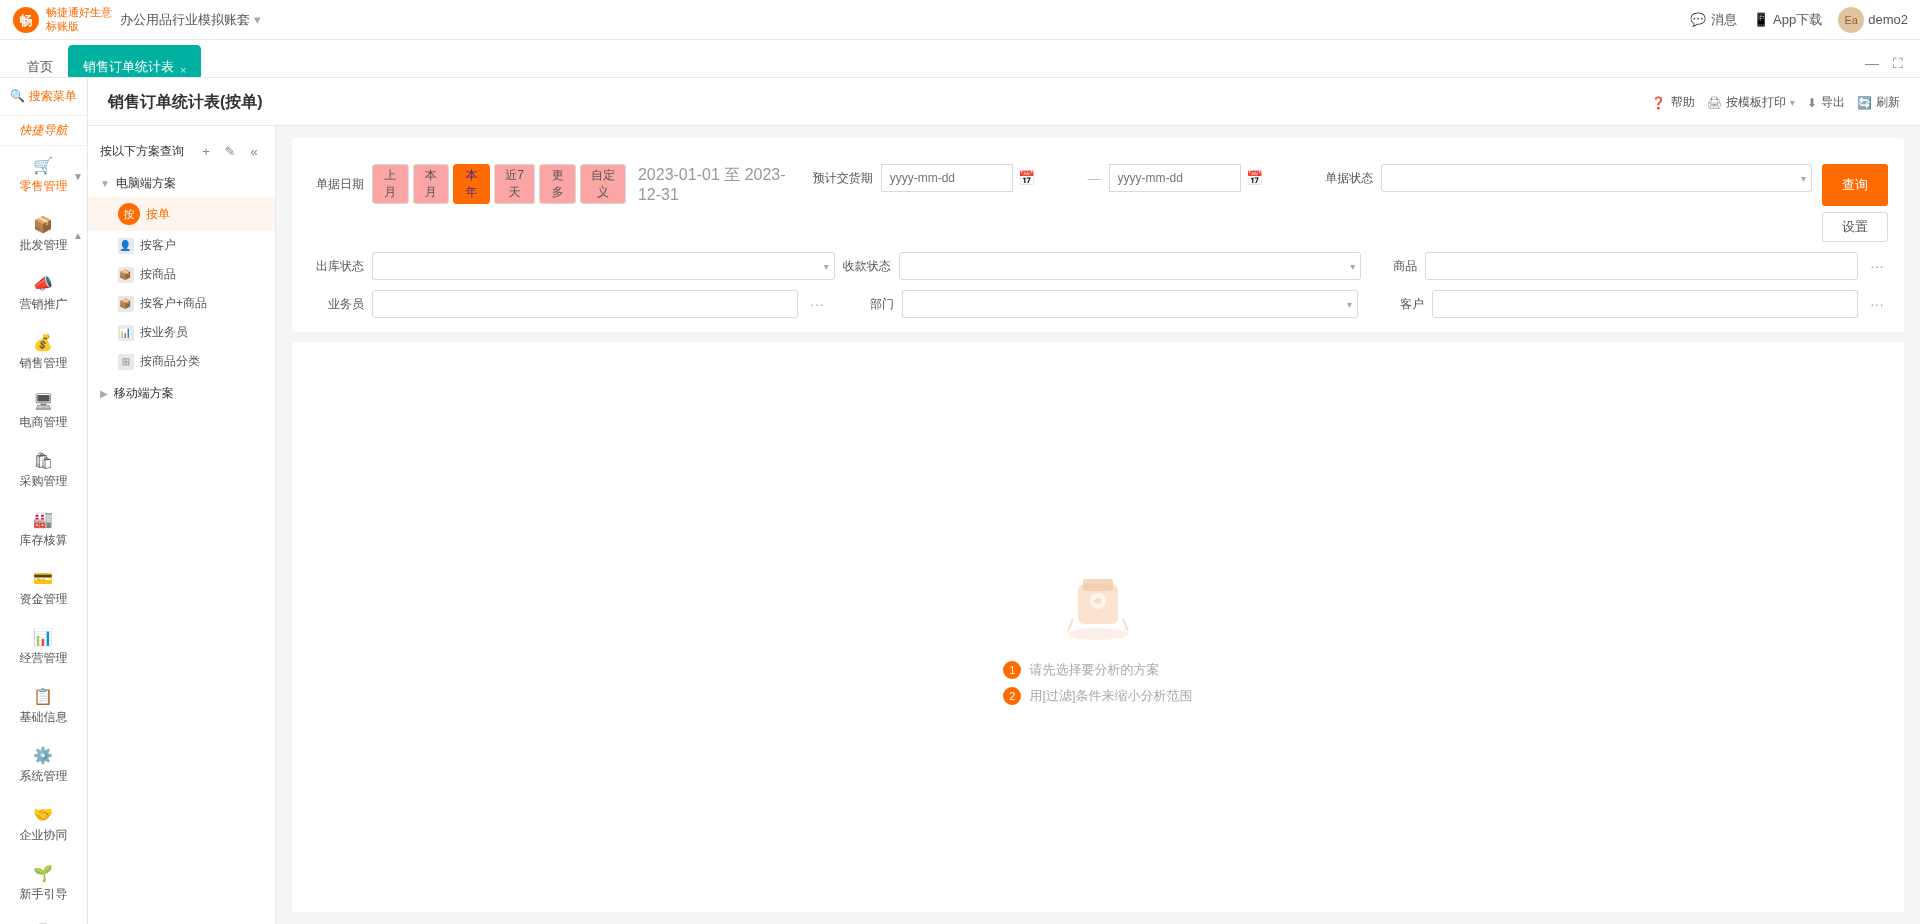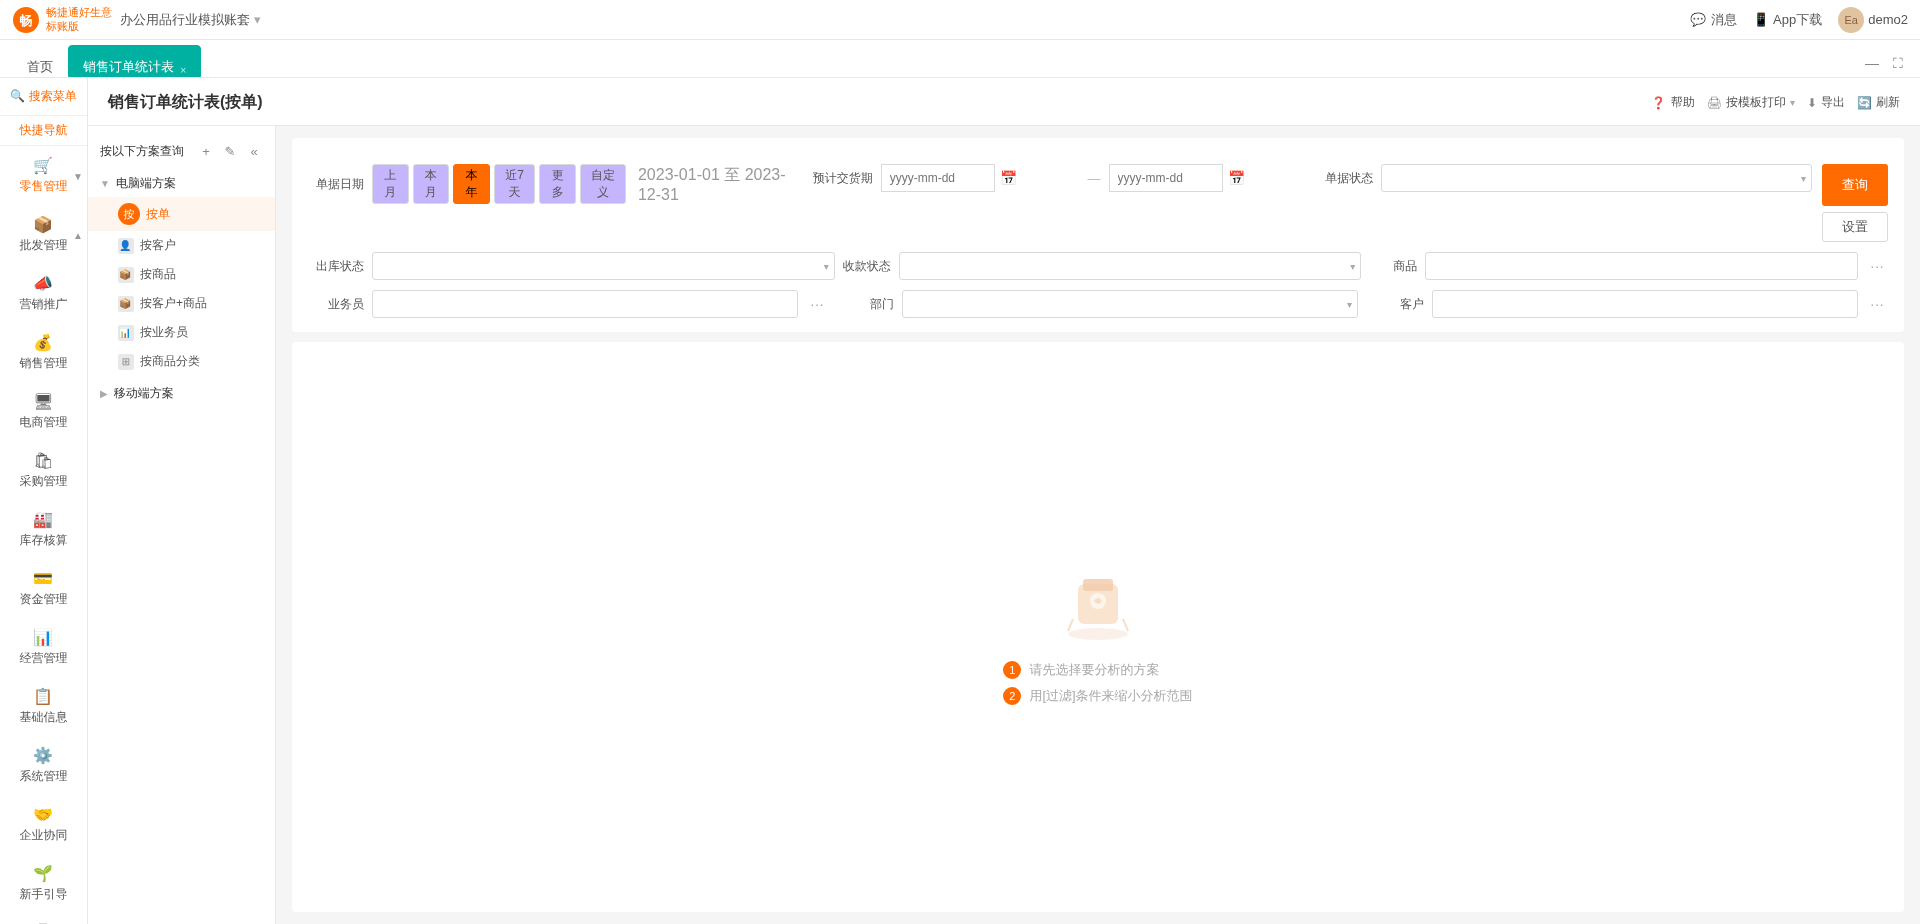--- a/index.html
+++ b/index.html
@@ -142,20 +142,21 @@
       text-align: center;
       border-bottom: 1px solid #f0f0f0;
     }
     .sidebar-nav {
       padding: 6px 0;
       font-size: 12px;
       color: #ff6b00;
       cursor: pointer;
       text-align: center;
       border-bottom: 1px solid #f0f0f0;
+      font-style: italic;
     }
     .sidebar-item {
       padding: 10px 4px;
       text-align: center;
       cursor: pointer;
       font-size: 12px;
       color: #555;
       display: flex;
       flex-direction: column;
       align-items: center;
@@ -320,25 +321,25 @@
       align-items: center;
       gap: 4px;
     }
     .date-btn {
       padding: 2px 8px;
       font-size: 12px;
       border: 1px solid #d9d9d9;
       border-radius: 3px;
       cursor: pointer;
       color: #555;
-      background: #c4b5fd;
+      background: #fca5a5;
     }
     .date-btn.active {
       background: #ff6b00;
-      color: #000000;
+      color: #4c1d95;
       border-color: #ff6b00;
     }
     .date-range-text {
       font-size: 16px;
       color: #999;
       margin-left: 4px;
     }
     .filter-input {
       height: 28px;
       border: 1px solid #d9d9d9;
@@ -384,21 +385,21 @@
       flex: 1;
     }
     .date-input {
       height: 28px;
       border: 1px solid #d9d9d9;
       border-radius: 0;
       padding: 0 8px;
       font-size: 12px;
       color: #bbb;
       background: #fff;
-      width: 114px;
+      width: 132px;
       outline: none;
     }
     .date-icon {
       color: #ff8c00;
       font-size: 14px;
       cursor: pointer;
     }
     .filter-dots {
       color: #aaa;
       cursor: pointer;

